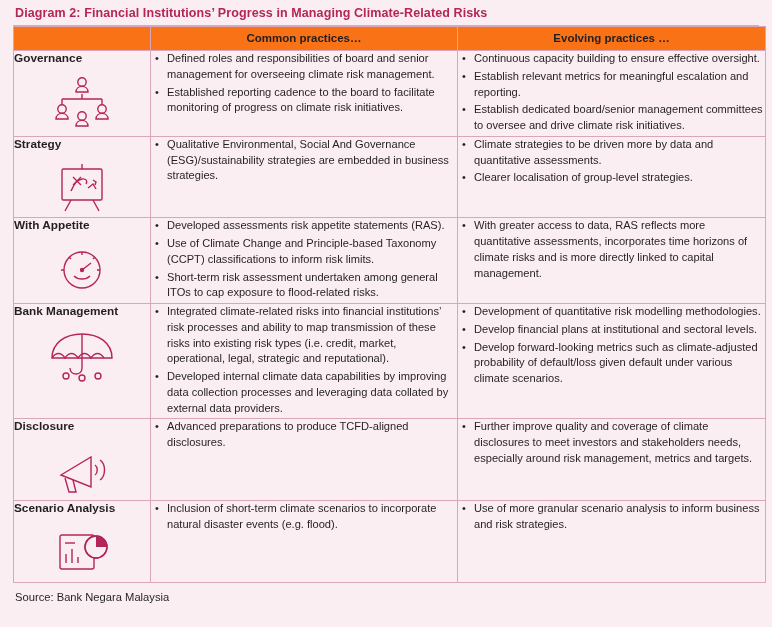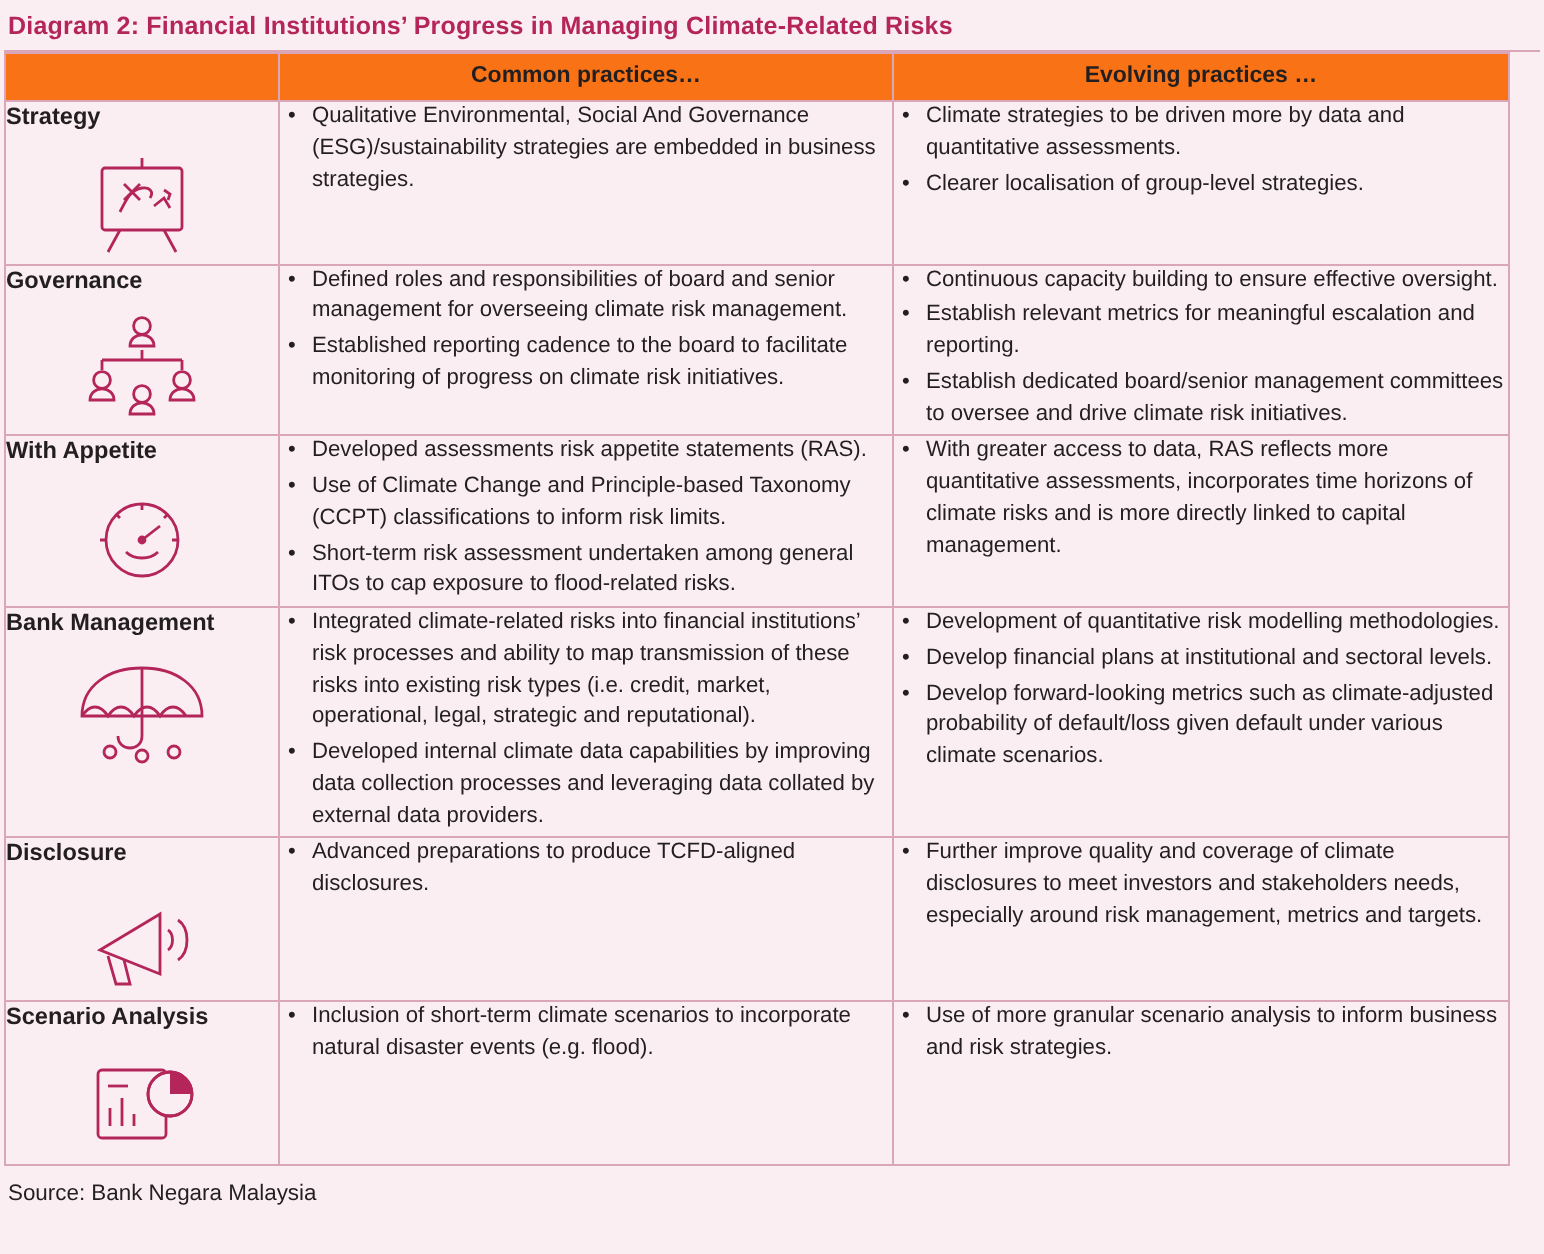--- a/index.html
+++ b/index.html
@@ -12,21 +12,21 @@
     background: #fbeef2;
     font-family: "Liberation Sans", sans-serif;
     color: #231f20;
     overflow: hidden;
   }
   .page {
     position: relative;
     width: 772px;
     height: 627px;
     box-sizing: border-box;
-    padding: 0 2px;
+    padding: 0 13px;
   }
   .diagram-title {
     color: #b4255a;
     font-weight: bold;
     font-size: 12.5px;
     padding: 6px 2px 5px 2px;
     border-bottom: 1px solid #d9a7b9;
     letter-spacing: 0.1px;
   }
   .subtitle {
@@ -124,48 +124,20 @@
         <col class="c3">
     </colgroup>
     <thead>
       <tr>
         <th class="blank-head"></th>
         <th>Common practices…</th>
         <th>Evolving practices …</th>
       </tr>
     </thead>
     <tbody>
-
-      <tr>
-        <td class="row-label-cell">
-          <div class="row-label">Strategy</div>
-          <div class="icon-wrap">
-            <svg width="66" height="54" viewBox="0 0 66 54" fill="none" stroke="#b4255a" stroke-width="1.4">
-              <path d="M33 3v5"></path>
-              <rect x="13" y="8" width="40" height="31" rx="1.5"></rect>
-              <path d="M22 39l-6 11M44 39l6 11"></path>
-              <path d="M22 30c3-6 5-11 11-12 4-0.6 6 2 4 5"></path>
-              <path d="M24 16l8 8M32 16l-8 8"></path>
-              <path d="M39 27l5-4 3 5"></path>
-              <path d="M44 19l3 2-1 3"></path>
-            </svg>
-          </div>
-        </td>
-        <td class="content-cell">
-          <ul class="bullets">
-            <li>Qualitative Environmental, Social And Governance (ESG)/sustainability strategies are embedded in business strategies.</li>
-          </ul>
-        </td>
-        <td class="content-cell">
-          <ul class="bullets">
-            <li>Climate strategies to be driven more by data and quantitative assessments.</li>
-            <li>Clearer localisation of group-level strategies.</li>
-          </ul>
-        </td>
-      </tr>
 
       <tr>
         <td class="row-label-cell">
           <div class="row-label">Governance</div>
           <div class="icon-wrap">
             <svg width="72" height="56" viewBox="0 0 72 56" fill="none" stroke="#b4255a" stroke-width="1.4">
               <circle cx="36" cy="7" r="4.2"></circle>
               <path d="M30 17c0-3.4 2.7-5.6 6-5.6s6 2.2 6 5.6z"></path>
               <path d="M36 19v5M16 24v5M56 24v5M16 24h40"></path>
               <circle cx="16" cy="34" r="4.2"></circle>
@@ -187,20 +159,48 @@
           <ul class="bullets">
             <li>Continuous capacity building to ensure effective oversight.</li>
             <li>Establish relevant metrics for meaningful escalation and reporting.</li>
             <li>Establish dedicated board/senior management committees to oversee and drive climate risk initiatives.</li>
           </ul>
         </td>
       </tr>
 
       <tr>
         <td class="row-label-cell">
+          <div class="row-label">Strategy</div>
+          <div class="icon-wrap">
+            <svg width="66" height="54" viewBox="0 0 66 54" fill="none" stroke="#b4255a" stroke-width="1.4">
+              <path d="M33 3v5"></path>
+              <rect x="13" y="8" width="40" height="31" rx="1.5"></rect>
+              <path d="M22 39l-6 11M44 39l6 11"></path>
+              <path d="M22 30c3-6 5-11 11-12 4-0.6 6 2 4 5"></path>
+              <path d="M24 16l8 8M32 16l-8 8"></path>
+              <path d="M39 27l5-4 3 5"></path>
+              <path d="M44 19l3 2-1 3"></path>
+            </svg>
+          </div>
+        </td>
+        <td class="content-cell">
+          <ul class="bullets">
+            <li>Qualitative Environmental, Social And Governance (ESG)/sustainability strategies are embedded in business strategies.</li>
+          </ul>
+        </td>
+        <td class="content-cell">
+          <ul class="bullets">
+            <li>Climate strategies to be driven more by data and quantitative assessments.</li>
+            <li>Clearer localisation of group-level strategies.</li>
+          </ul>
+        </td>
+      </tr>
+
+      <tr>
+        <td class="row-label-cell">
           <div class="row-label">With Appetite</div>
           <div class="icon-wrap">
             <svg width="64" height="54" viewBox="0 0 64 54" fill="none" stroke="#b4255a" stroke-width="1.4">
               <circle cx="32" cy="27" r="18"></circle>
               <path d="M32 9v3M50 27h-3M14 27h-3M45 14l-2 2M19 14l2 2"></path>
               <path d="M32 27l9-7"></path>
               <circle cx="32" cy="27" r="2.2" fill="#b4255a" stroke="none"></circle>
               <path d="M24 33c2 2 5 3 8 3s6-1 8-3"></path>
             </svg>
           </div>

